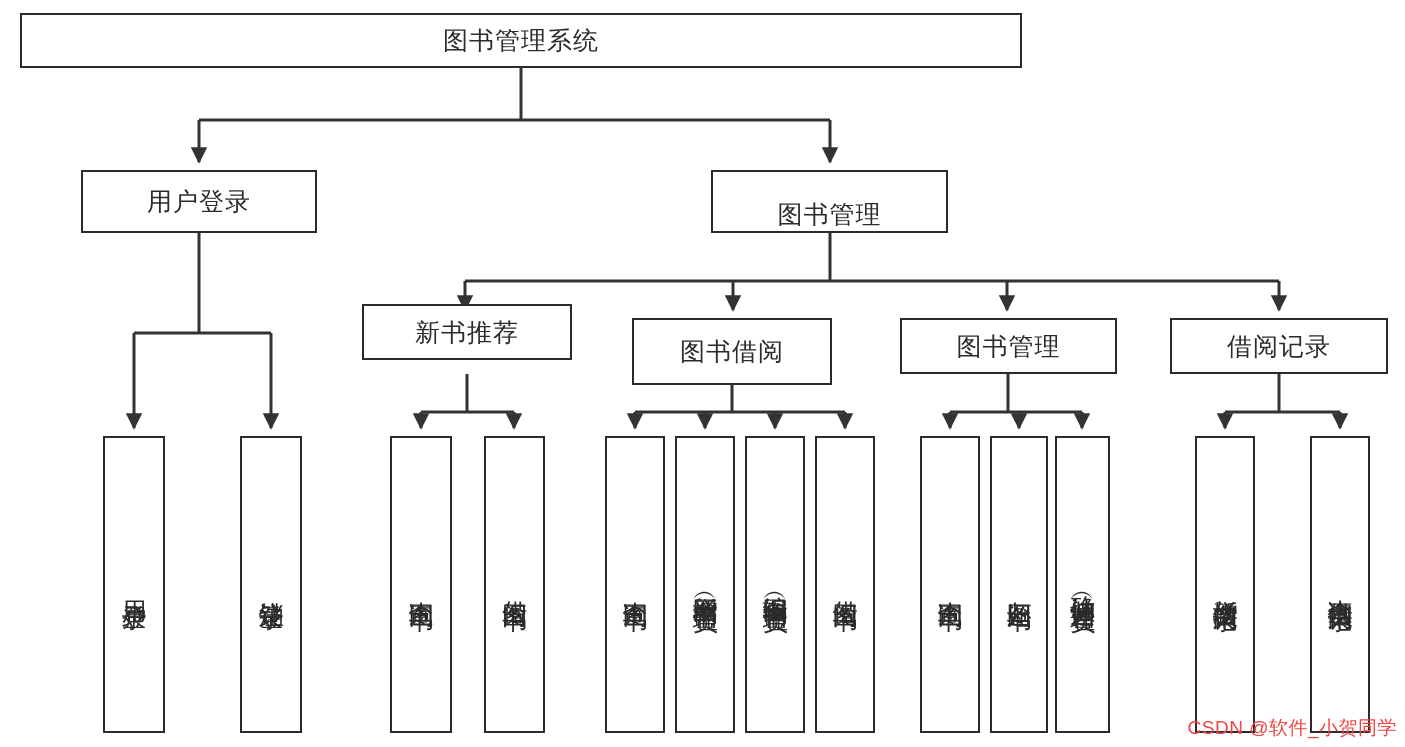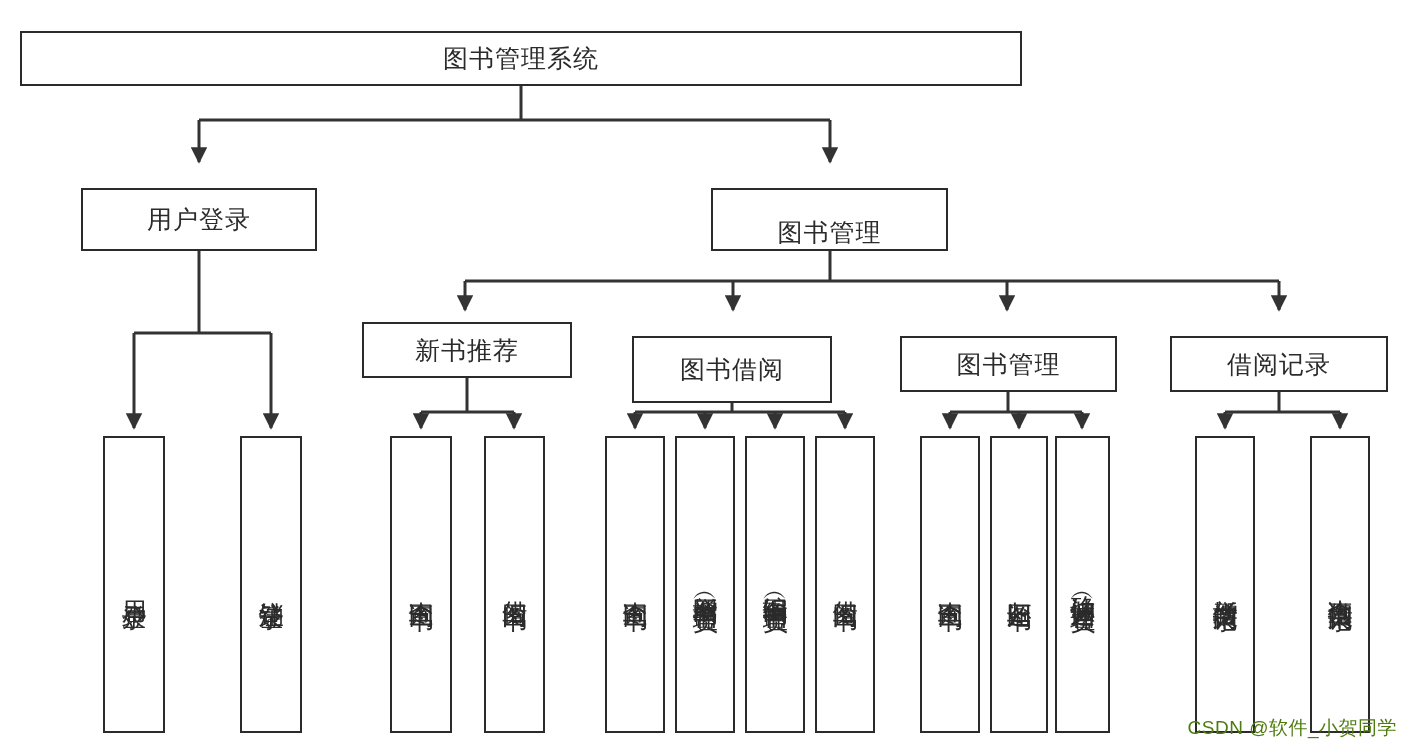--- a/index.html
+++ b/index.html
@@ -31,42 +31,41 @@
     background: #ffffff;
     border: 2px solid #2b2b2b;
     display: flex;
     align-items: center;
     justify-content: center;
     color: #2b2b2b;
   }
   .node.horizontal {
     font-size: 25px;
     letter-spacing: 1px;
-    margin-top: 18px;
   }
   .node.vertical {
     font-size: 25px;
   }
   .node.vertical .vtext {
     writing-mode: vertical-rl;
     text-orientation: upright;
     line-height: 1.18;
     letter-spacing: 2px;
     white-space: nowrap;
     text-align: center;
   }
   .node .htext {
     white-space: nowrap;
   }
   .watermark {
     position: absolute;
     right: 8px;
     bottom: 6px;
     font-size: 19px;
-    color: #4d7c0f;
+    color: #ef4444;
     white-space: nowrap;
     letter-spacing: 0.5px;
   }
 </style>
 </head>
 <body>
 
 <div id="diagram-canvas">
 
   <svg class="edges" viewBox="0 0 1405 747" xmlns="http://www.w3.org/2000/svg">

